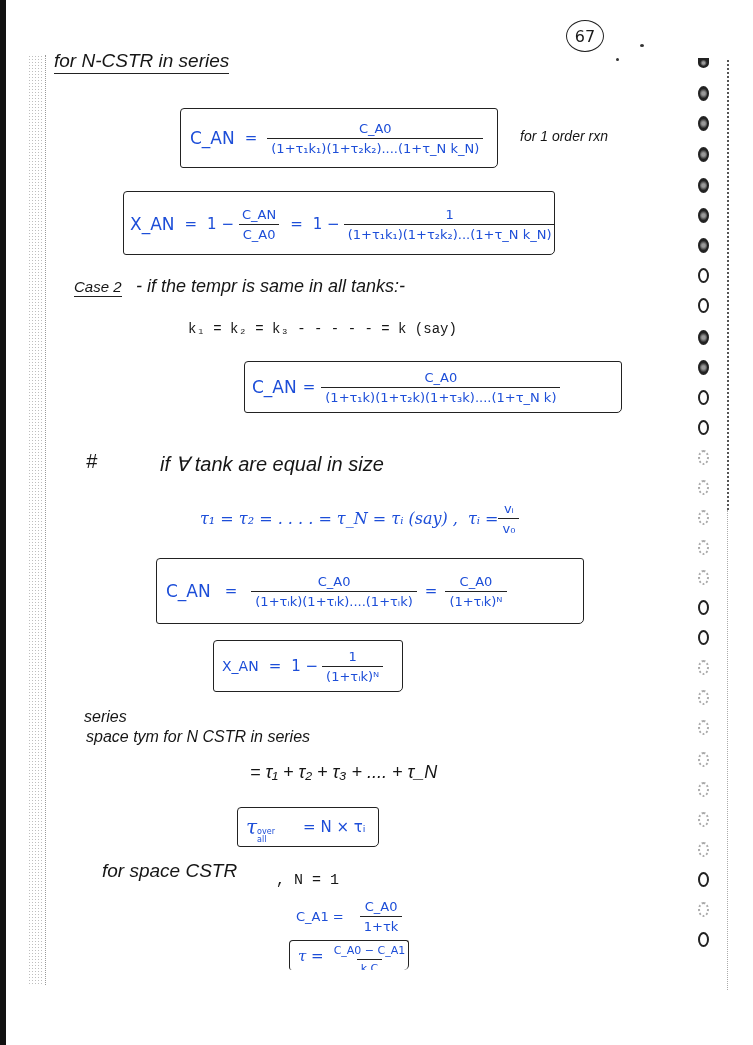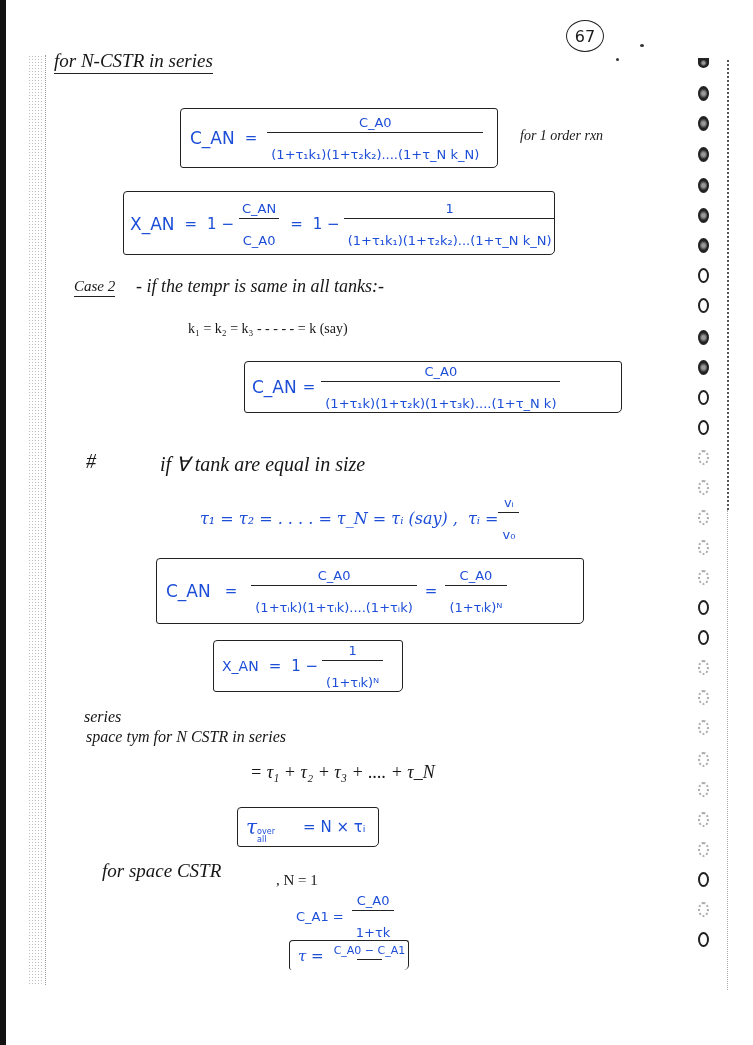--- a/index.html
+++ b/index.html
@@ -35,40 +35,40 @@
     position: absolute; left: 698px; width: 11px; height: 15px;
     border-radius: 50%;
     border: 2px solid #222;
     box-sizing: border-box;
   }
   .hole.dark { background: radial-gradient(circle, #999 25%, #222 75%); }
   .hole.faint { border-color: #aaa; border-style: dotted; }
 
   .hand {
     position: absolute;
-    font-family: Liberation Serif, serif;
+    font-family: Liberation Sans, sans-serif;
     font-style: italic;
     color: #161616;
     white-space: nowrap;
   }
-  .sans { font-family: Liberation Serif, serif; font-style: normal; }
+  .sans { font-family: Liberation Mono, monospace; font-style: normal; }
   .underline { border-bottom: 1.5px solid #222; padding-bottom: 1px; }
 
   .box {
     position: absolute;
     border: 1.5px solid #222;
     border-radius: 4px 3px 5px 3px;
     box-sizing: border-box;
   }
   .frac {
     display: inline-flex; flex-direction: column; align-items: center;
     vertical-align: middle;
   }
   .frac .num { padding: 0 4px 2px; font-size: 13px; }
-  .frac .den { border-top: 1.3px solid #222; padding: 14px 4px 0; font-size: 13px; }
+  .frac .den { border-top: 1.3px solid #222; padding: 2px 4px 0; font-size: 13px; }
   .lhs { font-size: 17px; vertical-align: middle; }
   .eq { display: inline-block; margin: 0 10px; font-size: 15px; vertical-align: middle; }
   .row { position: absolute; display: flex; align-items: center; white-space: nowrap; font-family: "DejaVu Sans", sans-serif; color: #1d4ed8; }
 
   .page-num {
     position: absolute; left: 566px; top: 20px; width: 36px; height: 30px;
     border: 1.5px solid #222; border-radius: 50%;
     font-family: "DejaVu Sans", sans-serif; font-size: 16px;
     display: flex; align-items: center; justify-content: center;
   }
@@ -207,21 +207,21 @@
 <div class="row" style="left:246px;top:810px;height:34px;">
   <span style="font-size:20px;font-style:italic;font-family:'DejaVu Serif',serif">τ</span>
   <span style="font-size:8px;align-self:flex-end;width:22px;line-height:8px;white-space:normal">over all</span>
   <span style="font-size:15px;margin-left:24px">= N × τᵢ</span>
 </div>
 
 <div class="hand" style="left:102px;top:860px;font-size:19px;">for space CSTR</div>
 <div class="hand sans" style="left:276px;top:872px;font-size:15px;">, N = 1</div>
 
 <div class="row" style="left:296px;top:898px;height:36px;">
-  <span style="font-size:13px;margin-right:8px">C_A1 =</span>
+  <span style="font-size:13px;margin-right:16px">C_A1 =</span>
   <span class="frac">
     <span class="num">C_A0</span>
     <span class="den">1+τk</span>
   </span>
 </div>
 
 <div class="box" style="left:289px;top:940px;width:120px;height:30px;border-bottom:none;overflow:hidden;"></div>
 <div class="row" style="left:298px;top:942px;height:28px;overflow:hidden;">
   <span style="font-size:15px;margin-right:6px;font-style:italic;font-family:'DejaVu Serif',serif">τ =</span>
   <span class="frac" style="align-self:flex-start;margin-top:2px">

